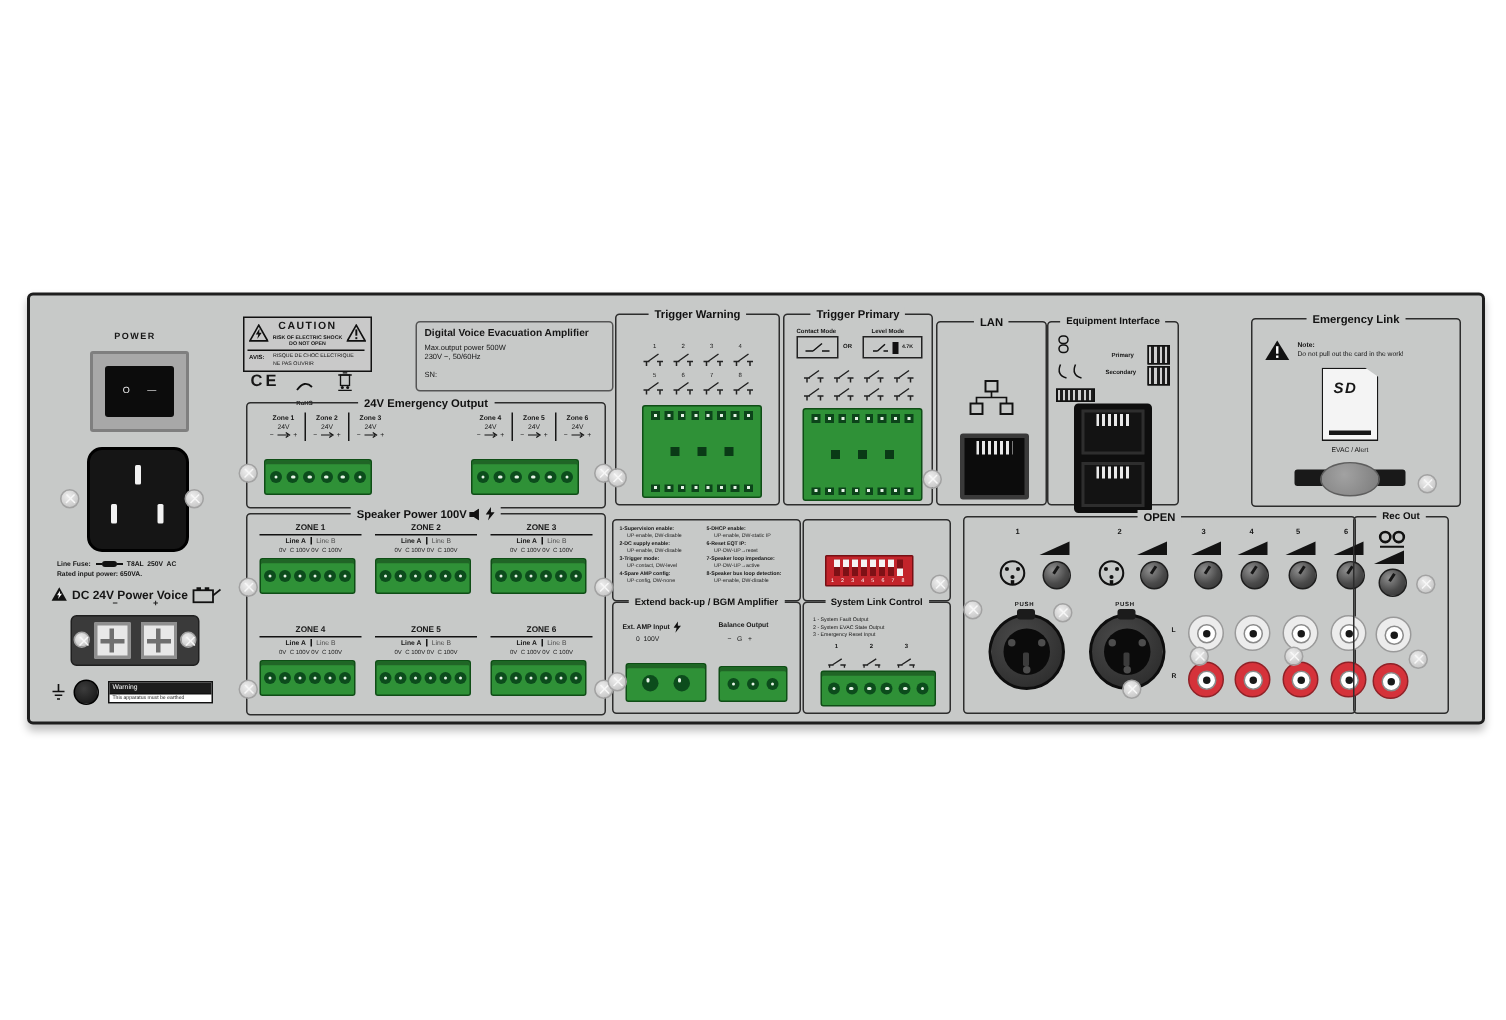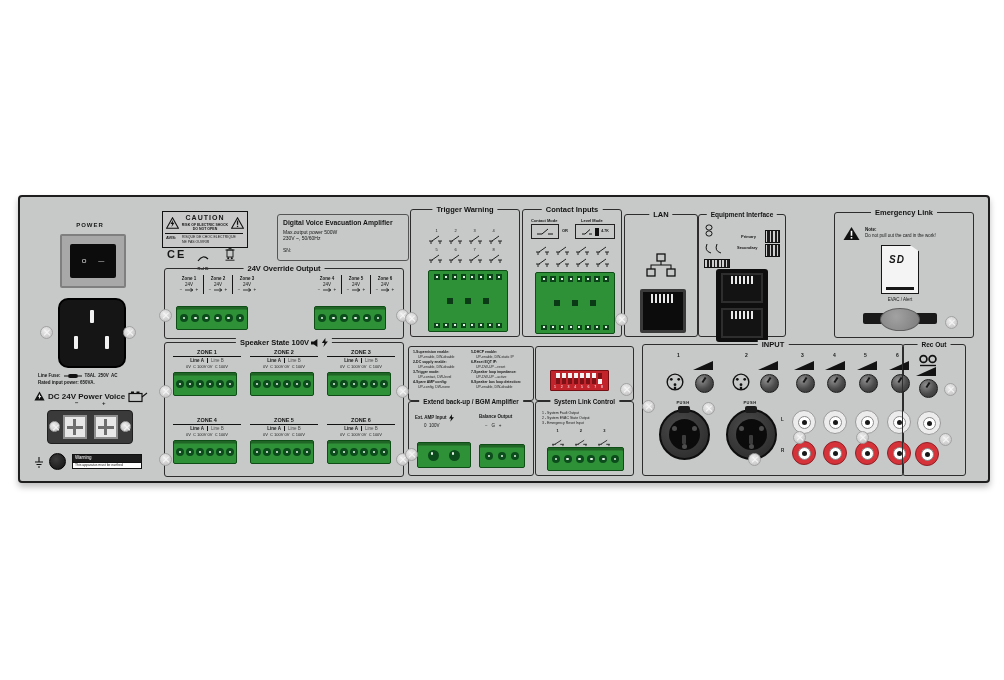--- a/index.html
+++ b/index.html
@@ -160,21 +160,21 @@
   </div>
 
   <div class="box" style="left:257px;top:17px;width:130px;height:45px;border-color:#555;">
     <div class="abs b" style="left:5px;top:4px;font-size:6.8px;">Digital Voice Evacuation Amplifier</div>
     <div class="abs t5" style="left:5px;top:14px;">Max.output power 500W</div>
     <div class="abs t5" style="left:5px;top:20px;">230V ~, 50/60Hz</div>
     <div class="abs t5" style="left:5px;top:32px;">SN:</div>
   </div>
 
   <div class="box" style="left:144px;top:71px;width:238px;height:69px;">
-    <div class="btitle">24V Override Output</div>
+    <div class="btitle">24V Emergency Output</div>
     <div class="abs" style="left:10px;top:6px;display:flex;">
       <div class="ozone">
         <div class="t45 b">Zone 1</div>
         <div class="t45">24V</div>
         <div style="display:flex;justify-content:center;align-items:center;gap:1px;">
           <span class="t45">−</span>
           <svg width="11" height="5" viewBox="0 0 11 5">
                 <path d="M1,3 h7 M6.5,1.4 L9,3 6.5,4.6" stroke="#111" stroke-width="0.8" fill="none"></path>
               </svg>
           <span class="t45">+</span>
@@ -251,21 +251,21 @@
           <div class="gcell"></div>
           <div class="gcell"></div>
           <div class="gcell"></div>
           <div class="gcell"></div>
           <div class="gcell"></div>
     </div>
   </div>
 
   <div class="box" style="left:144px;top:145px;width:238px;height:133px;">
     <div class="btitle">
-      <span>Speaker State 100V</span>
+      <span>Speaker Power 100V</span>
       <svg width="9" height="8" viewBox="0 0 9 8">
             <polygon points="0,2.4 3,2.4 6.5,0 6.5,8 3,5.6 0,5.6" fill="#111"></polygon>
           </svg>
       <svg width="6" height="9" viewBox="0 0 6 9">
             <polygon points="3.5,0 0,5 2.5,5 1.5,9 6,3.5 3.5,3.5" fill="#111"></polygon>
           </svg>
     </div>
     <div class="abs" style="left:8px;top:6px;display:flex;gap:9px;">
       <div class="zone-unit">
         <div class="zname">ZONE 1</div>
@@ -439,21 +439,21 @@
             <div class="tsq"></div>
             <div class="tsq"></div>
             <div class="tsq"></div>
             <div class="tsq"></div>
             <div class="tsq"></div>
           </div>
     </div>
   </div>
 
   <div class="box" style="left:502px;top:12px;width:98px;height:126px;">
-    <div class="btitle">Contact Inputs</div>
+    <div class="btitle">Trigger Primary</div>
     <div class="abs t4 b" style="left:8px;top:8px;">Contact Mode</div>
     <div class="abs t4 b" style="left:58px;top:8px;">Level Mode</div>
     <div class="abs" style="left:8px;top:14px;width:26px;height:13px;border:1px solid #222;display:flex;align-items:center;justify-content:center;">
       <svg width="18" height="9" viewBox="0 0 18 9">
             <path d="M1,7 h5 M12,7 h5 M6,7 L12,2" stroke="#111" stroke-width="1" fill="none"></path>
           </svg>
     </div>
     <div class="abs t4 b" style="left:39px;top:18px;">OR</div>
     <div class="abs" style="left:52px;top:14px;width:38px;height:13px;border:1px solid #222;display:flex;align-items:center;justify-content:center;gap:2px;">
       <svg width="12" height="9" viewBox="0 0 12 9">
@@ -674,21 +674,21 @@
       <div class="gcell"></div>
           <div class="gcell"></div>
           <div class="gcell"></div>
           <div class="gcell"></div>
           <div class="gcell"></div>
           <div class="gcell"></div>
     </div>
   </div>
 
   <div class="box" style="left:622px;top:147px;width:260px;height:130px;">
-    <div class="btitle">INPUT</div>
+    <div class="btitle">OPEN</div>
 
     <div class="abs t5 b" style="left:34px;top:7px;">1</div>
     <div class="abs t5 b" style="left:102px;top:7px;">2</div>
     <div class="abs t5 b" style="left:158px;top:7px;">3</div>
     <div class="abs t5 b" style="left:190px;top:7px;">4</div>
     <div class="abs t5 b" style="left:221px;top:7px;">5</div>
     <div class="abs t5 b" style="left:253px;top:7px;">6</div>
 
     <div class="ramp" style="left:50px;top:16px;"></div>
     <div class="ramp" style="left:115px;top:16px;"></div>

